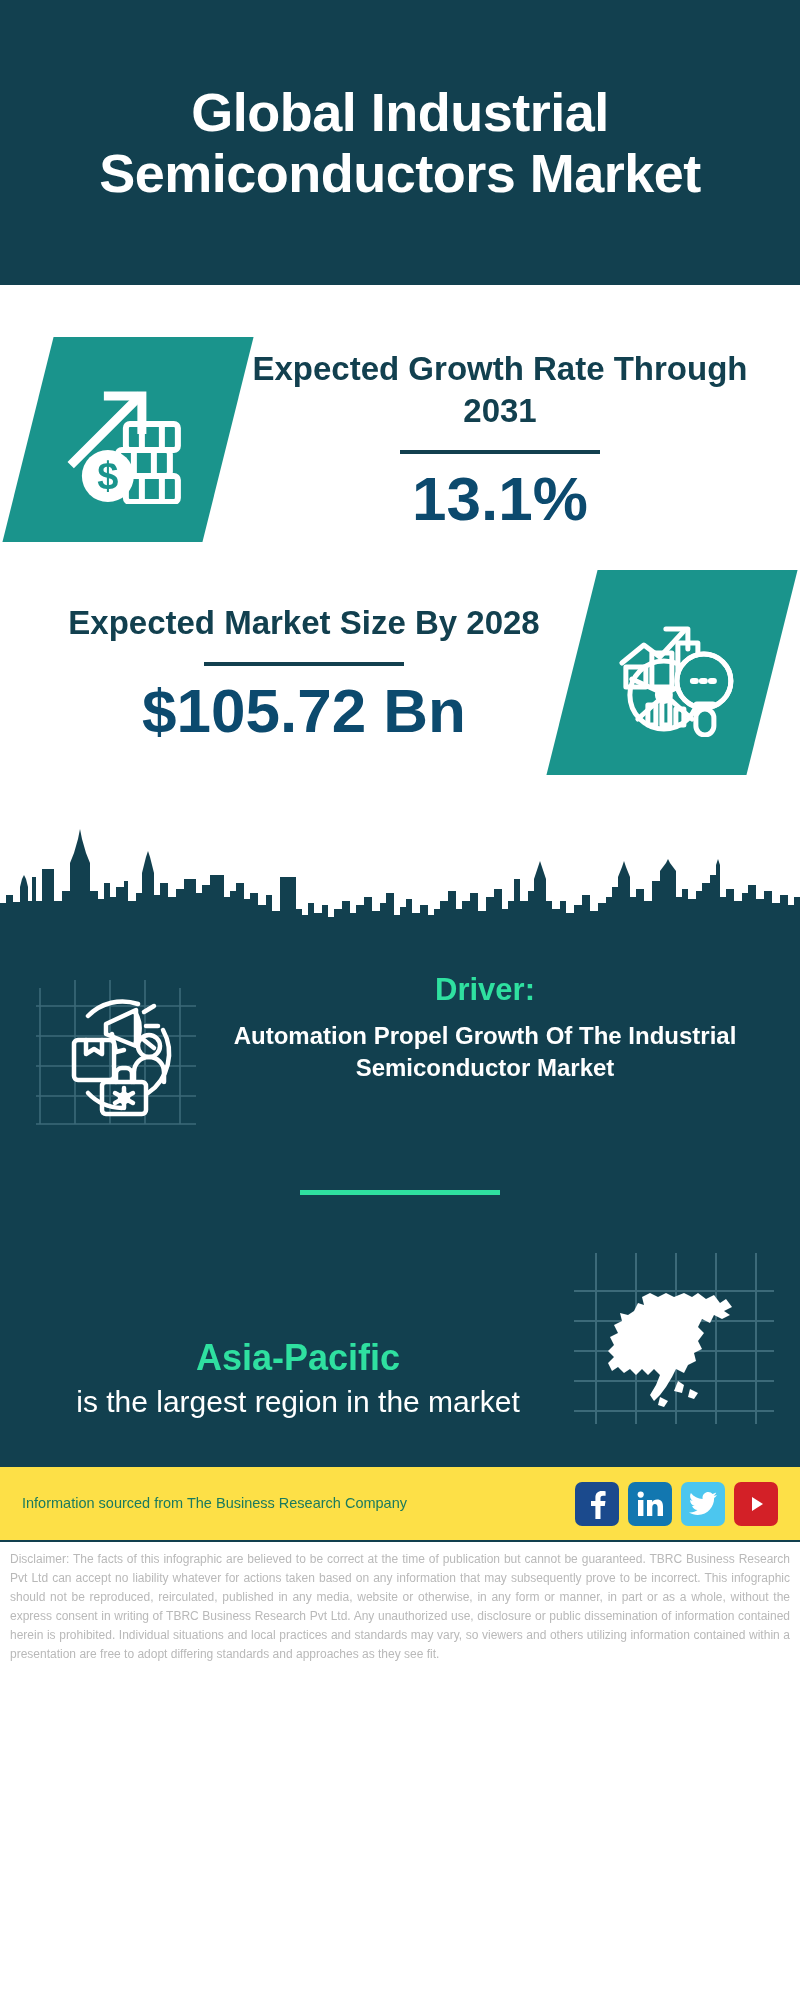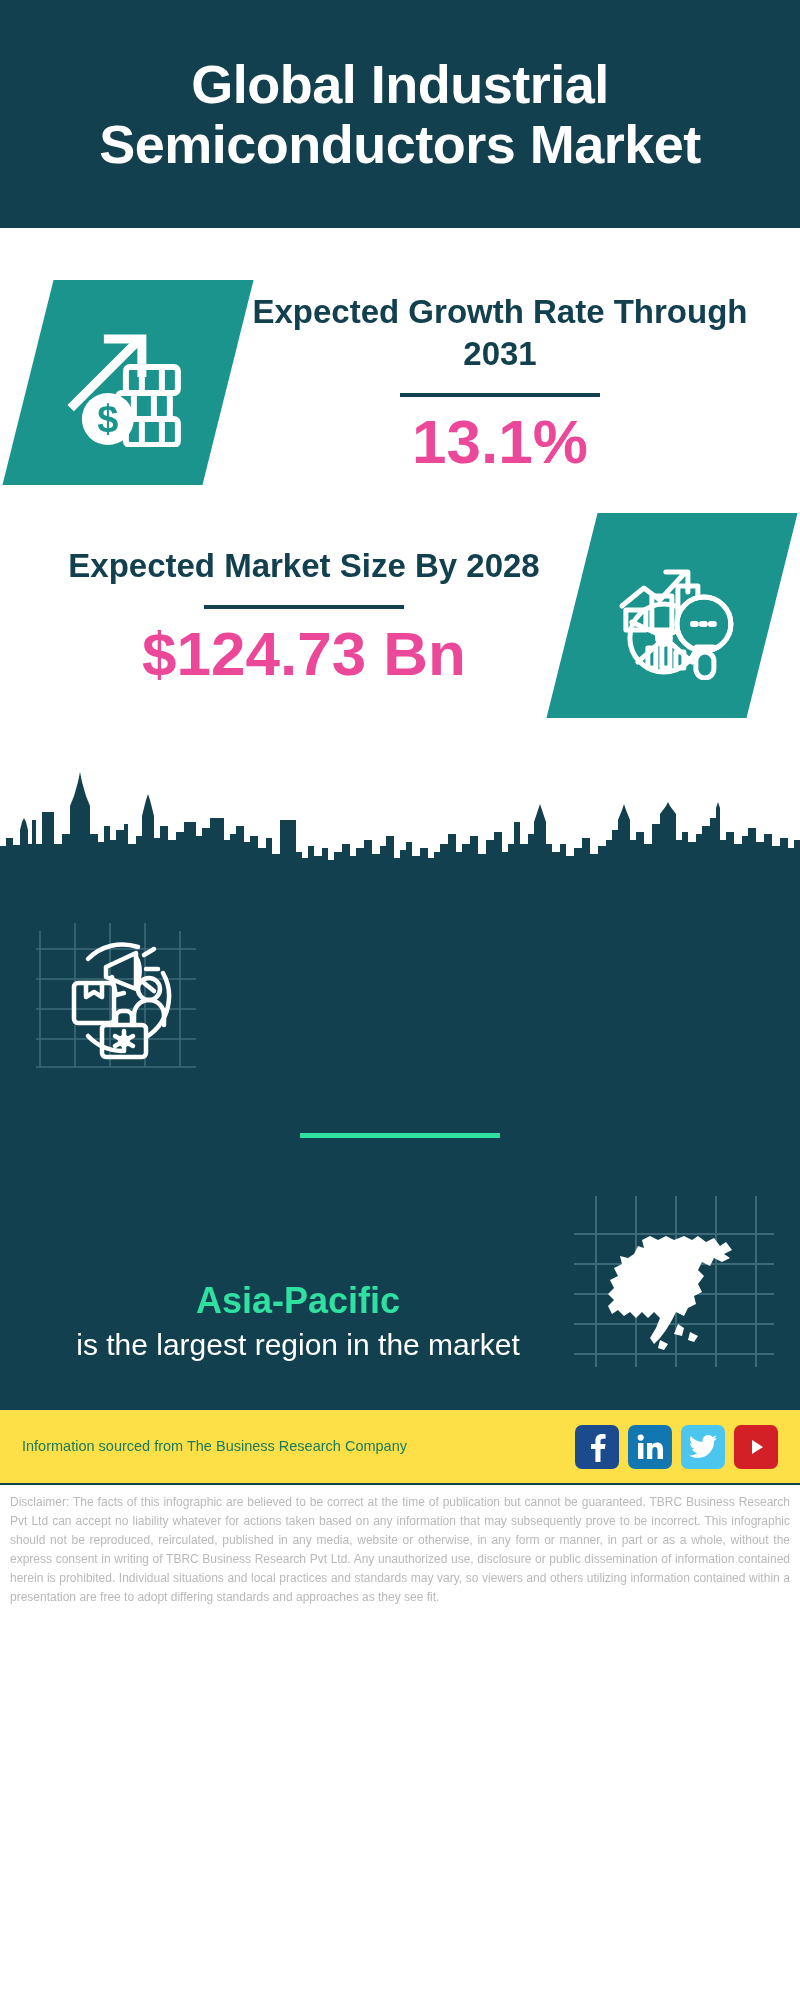--- a/index.html
+++ b/index.html
@@ -13,21 +13,21 @@
     position:relative;
     width:800px;
     height:2000px;
     overflow:hidden;
     background:#ffffff;
   }
 
   
   .header{
     background:#12404f;
-    height:228px;
+    height:285px;
     display:flex;
     align-items:center;
     justify-content:flex-start;
     padding:0 40px;
     box-sizing:border-box;
   }
   .header h1{
     margin:0;
     color:#ffffff;
     font-size:54px;
@@ -81,21 +81,21 @@
     line-height:1.28;
     margin:0;
   }
   .rule{
     width:200px;
     height:4px;
     background:#12404f;
     margin:18px auto 12px auto;
   }
   .stat-value{
-    color:#ec4899;
+    color:#0c4a6e;
     font-size:62px;
     font-weight:bold;
     line-height:1.05;
     margin:0;
   }
 
   
   .skyline{
     display:block;
     width:800px;
@@ -258,21 +258,21 @@
         <p class="stat-label">Expected Growth Rate Through 2031</p>
         <div class="rule"></div>
         <p class="stat-value">13.1%</p>
       </div>
     </div>
 
     <div class="stat-row row2">
       <div class="stat-text">
         <p class="stat-label">Expected Market Size By 2028</p>
         <div class="rule"></div>
-        <p class="stat-value">$124.73 Bn</p>
+        <p class="stat-value">$105.72 Bn</p>
       </div>
       <div class="para">
         <svg class="glyph" viewBox="0 0 128 128">
           <g fill="none" stroke="#ffffff" stroke-width="5" stroke-linejoin="round" stroke-linecap="round">
             <polyline points="14,54 36,36 52,48 76,22"></polyline>
             <polyline points="58,20 80,20 80,40"></polyline>
             <rect x="18" y="58" width="20" height="20"></rect>
             <rect x="44" y="44" width="20" height="34"></rect>
             <rect x="70" y="34" width="20" height="44"></rect>
             <circle cx="56" cy="86" r="34"></circle>
@@ -333,20 +333,24 @@
             <path d="M104,124 v-10 a15,15 0 0 1 30,0 v10"></path>
             <rect x="72" y="124" width="44" height="32" rx="4"></rect>
             <path d="M86,124 v-8 a6,6 0 0 1 6,-6 h4 a6,6 0 0 1 6,6 v8"></path>
             <circle cx="94" cy="140" r="4"></circle>
             <line x1="94" y1="130" x2="94" y2="150"></line>
             <line x1="85" y1="135" x2="103" y2="145"></line>
             <line x1="85" y1="145" x2="103" y2="135"></line>
           </g>
         </svg>
       </div>
+      <div class="driver-text">
+        <p class="driver-heading">Driver:</p>
+        <p class="driver-body">Automation Propel Growth Of The Industrial Semiconductor Market</p>
+      </div>
     </div>
 
     <div class="mid-rule"></div>
 
     <div class="region-row">
       <div class="region-text">
         <p class="region-name">Asia-Pacific</p>
         <p class="region-sub">is the largest region in the market</p>
       </div>
       <div class="region-map-wrap">

